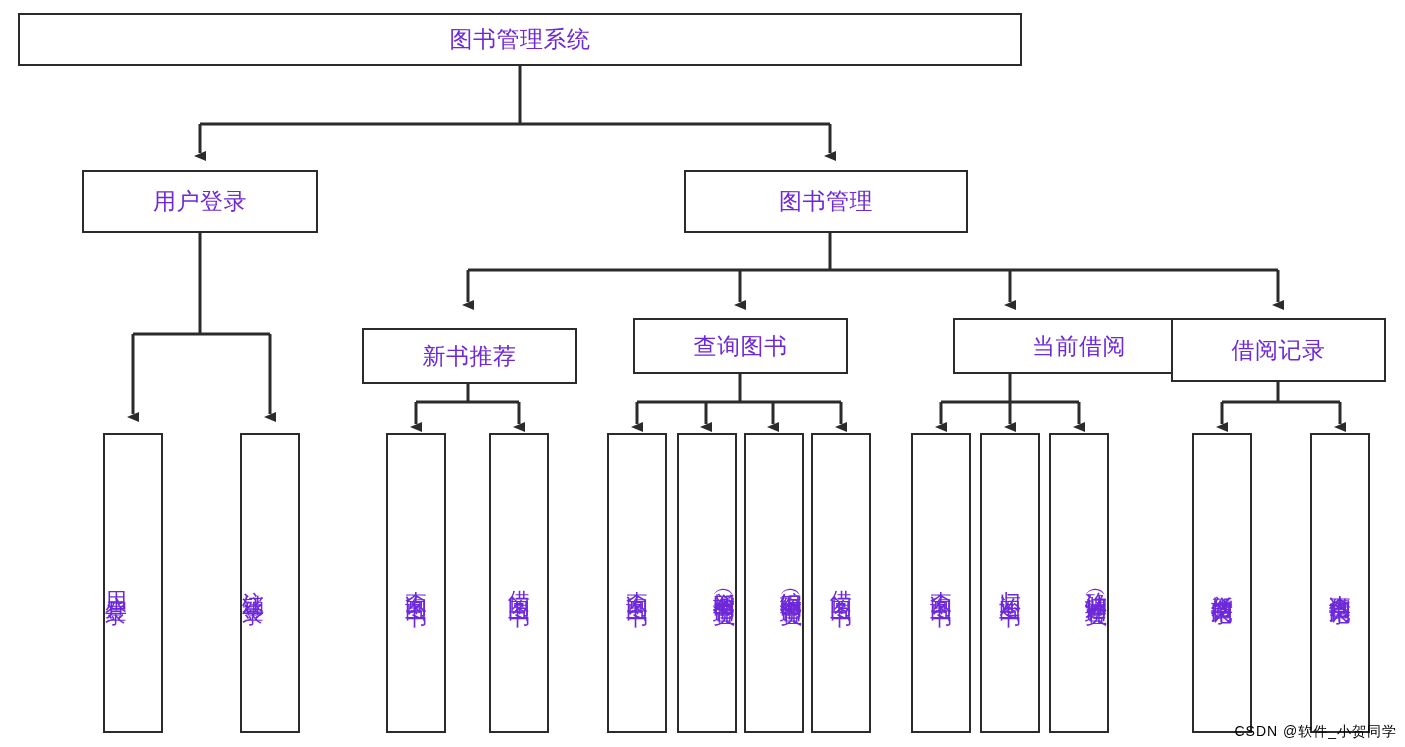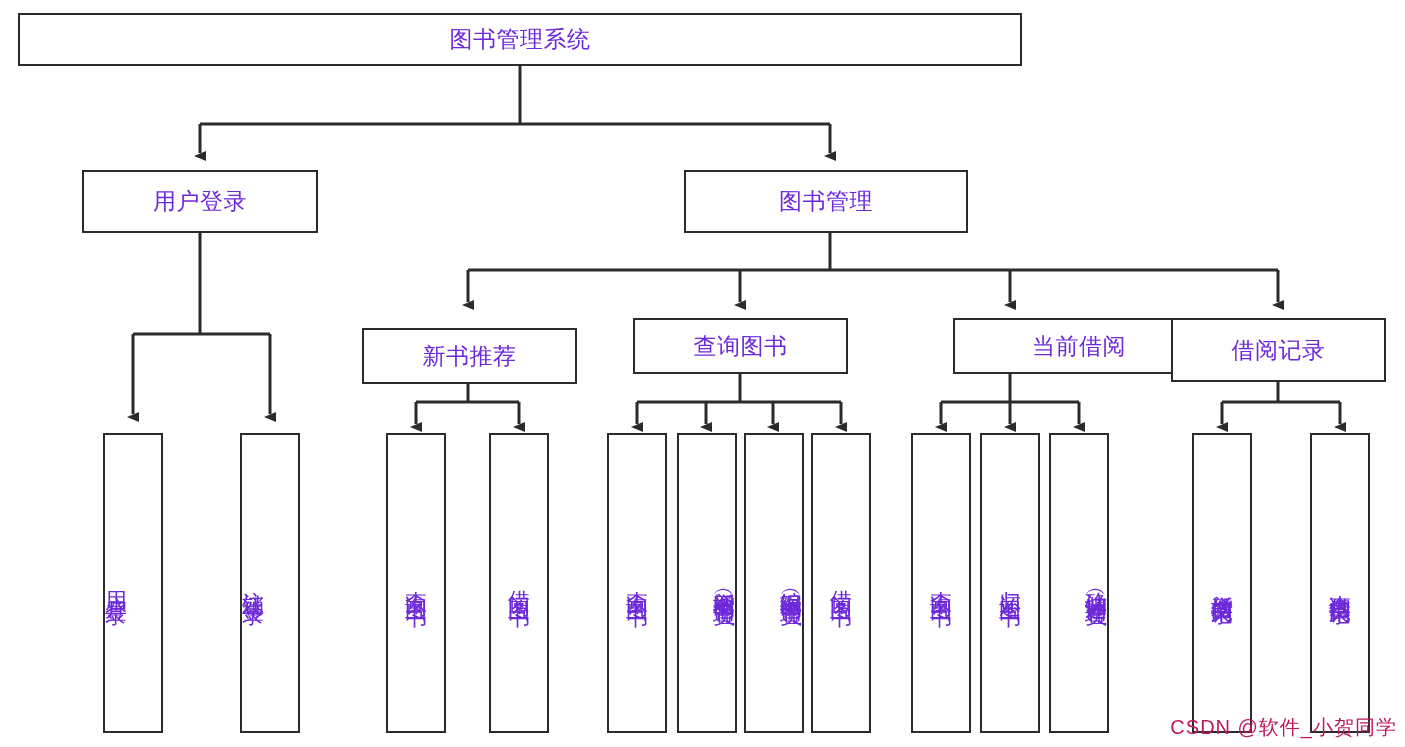--- a/index.html
+++ b/index.html
@@ -64,22 +64,22 @@
   .node.v-node.align-top {
     align-items: flex-start;
   }
   .node.v-node.tight {
     letter-spacing: 2px;
   }
   #watermark {
     position: absolute;
     right: 8px;
     bottom: 6px;
-    font-size: 20px;
-    color: #be185d;
+    font-size: 14px;
+    color: #000000;
     letter-spacing: 1px;
     white-space: nowrap;
     user-select: none;
   }
 </style>
 </head>
 <body>
 
 <div id="diagram-root">
 

